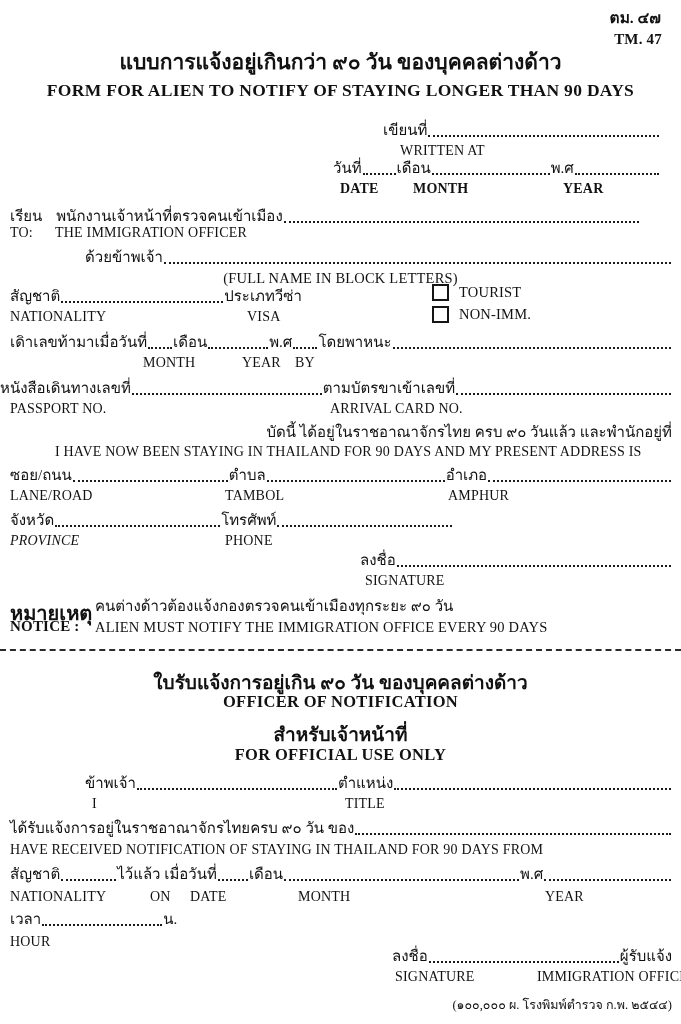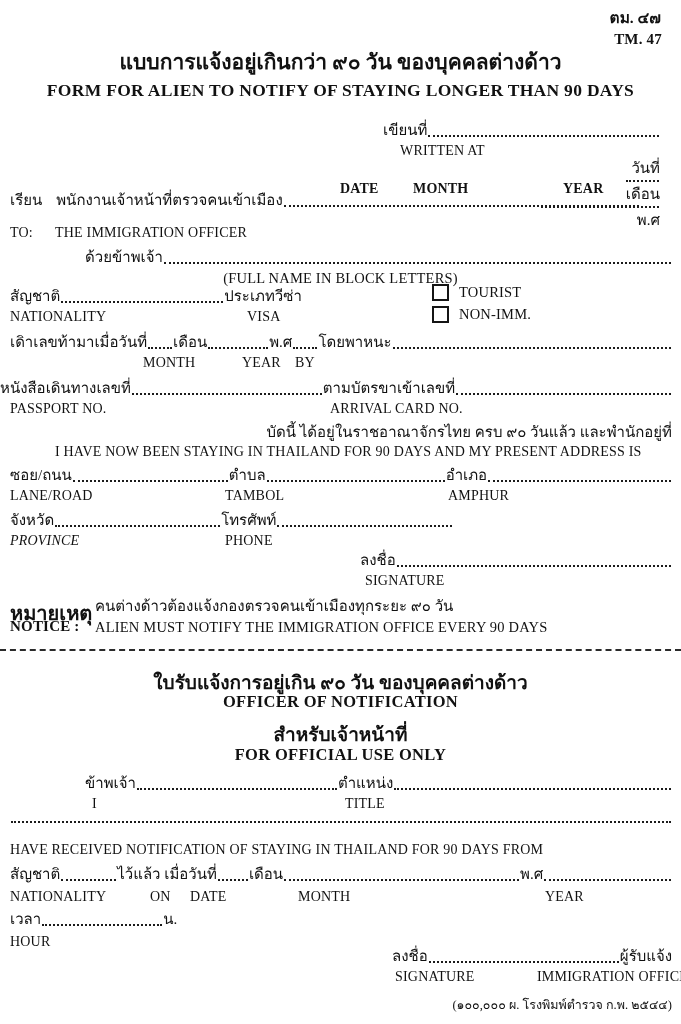--- a/index.html
+++ b/index.html
@@ -40,33 +40,33 @@
 
   <div class="abs center title-th" style="top:45px;">แบบการแจ้งอยู่เกินกว่า ๙๐ วัน ของบุคคลต่างด้าว</div>
   <div class="abs center title-en" style="top:80px;">FORM FOR ALIEN TO NOTIFY OF STAYING LONGER THAN 90 DAYS</div>
 
   <div class="row th" style="top:121px;left:383px;right:21px;">
     <span>เขียนที่</span>
     <span class="dots grow"></span>
   </div>
   <div class="abs en" style="top:142px;left:400px;">WRITTEN AT</div>
 
-  <div class="row th" style="top:159px;left:333px;right:21px;flex-direction:column;">
+  <div class="row th" style="top:159px;left:333px;right:21px;">
     <span>วันที่</span>
     <span class="dots" style="width:33px;"></span>
     <span>เดือน</span>
     <span class="dots" style="width:118px;"></span>
     <span>พ.ศ</span>
     <span class="dots grow"></span>
   </div>
   <div class="abs en b" style="top:180px;left:340px;">DATE</div>
   <div class="abs en b" style="top:180px;left:413px;">MONTH</div>
   <div class="abs en b" style="top:180px;left:563px;">YEAR</div>
 
-  <div class="row th" style="top:191px;left:10px;right:41px;">
+  <div class="row th" style="top:207px;left:10px;right:41px;">
     <span>เรียน</span>
     <span class="gap" style="width:14px;"></span>
     <span>พนักงานเจ้าหน้าที่ตรวจคนเข้าเมือง</span>
     <span class="dots grow"></span>
   </div>
   <div class="abs en" style="top:224px;left:10px;">TO:</div>
   <div class="abs en" style="top:224px;left:55px;">THE IMMIGRATION OFFICER</div>
 
   <div class="row th" style="top:248px;left:85px;right:9px;">
     <span>ด้วยข้าพเจ้า</span>
@@ -162,20 +162,21 @@
   <div class="row th" style="top:774px;left:85px;right:9px;">
     <span>ข้าพเจ้า</span>
     <span class="dots" style="width:200px;"></span>
     <span>ตำแหน่ง</span>
     <span class="dots grow"></span>
   </div>
   <div class="abs en" style="top:795px;left:92px;">I</div>
   <div class="abs en" style="top:795px;left:345px;">TITLE</div>
 
   <div class="row th" style="top:819px;left:10px;right:9px;">
+    <span>ได้รับแจ้งการอยู่ในราชอาณาจักรไทยครบ ๙๐ วัน ของ</span>
     <span class="dots grow"></span>
   </div>
   <div class="abs en" style="top:841px;left:10px;">HAVE RECEIVED NOTIFICATION OF STAYING IN THAILAND FOR 90 DAYS FROM</div>
 
   <div class="row th" style="top:865px;left:10px;right:9px;">
     <span>สัญชาติ</span>
     <span class="dots" style="width:55px;"></span>
     <span>ไว้แล้ว เมื่อวันที่</span>
     <span class="dots" style="width:30px;"></span>
     <span>เดือน</span>

